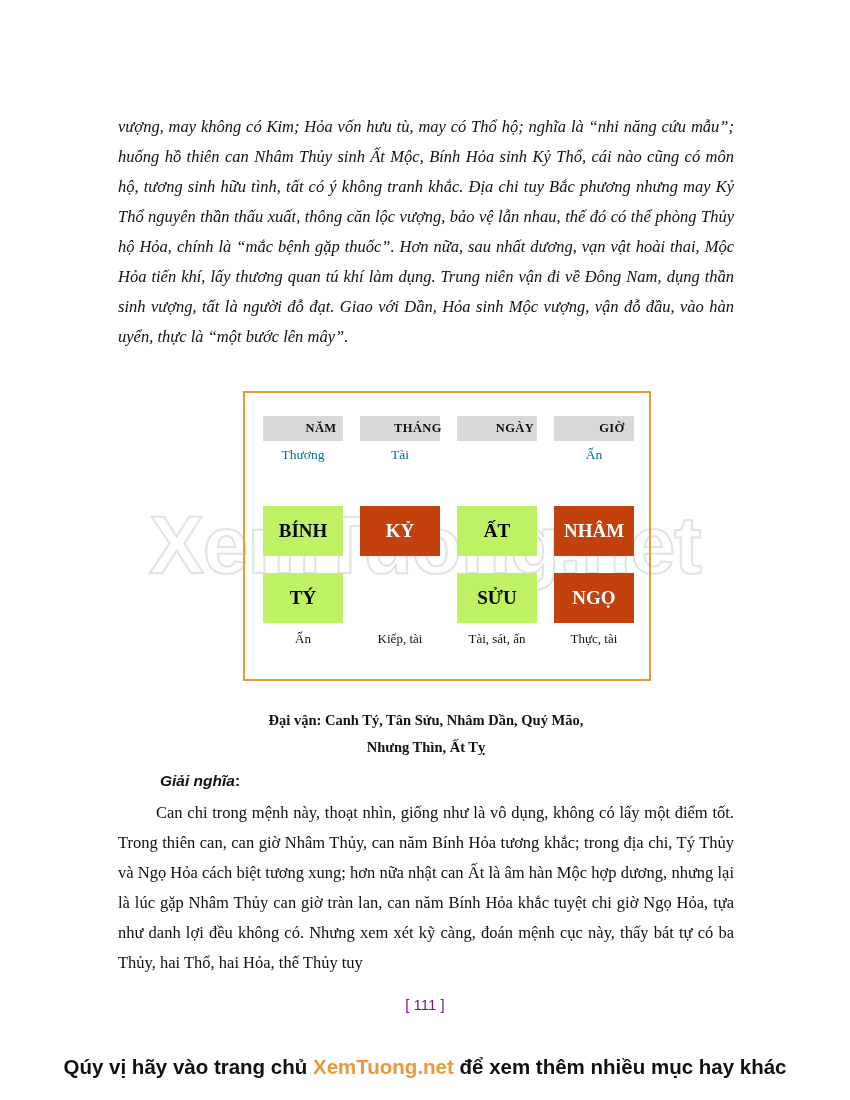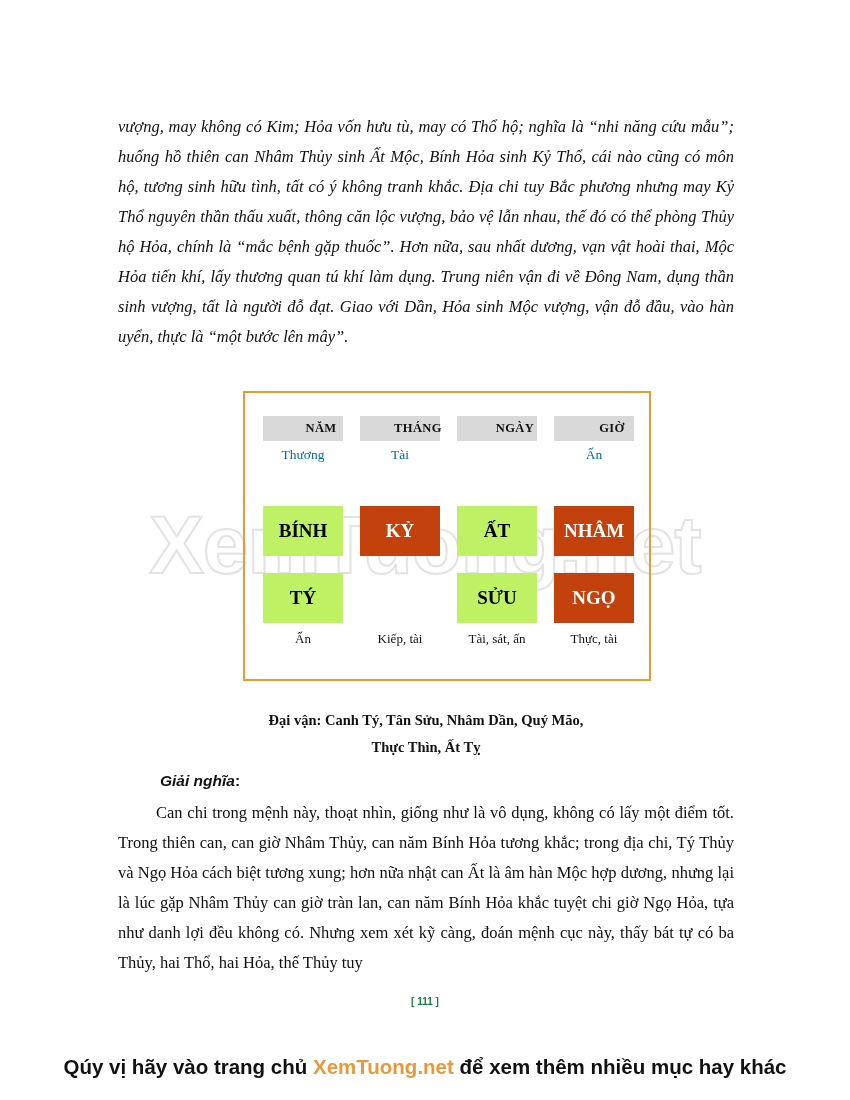--- a/index.html
+++ b/index.html
@@ -178,24 +178,23 @@
     text-indent: 38px;
   }
 
   
   .page-number {
     position: absolute;
     left: 0;
     top: 996px;
     width: 850px;
     text-align: center;
-    font-size: 10px;
-    font-family: "Liberation Sans", sans-serif;
-    color: #15803d;
-    font-weight: bold;
+    font-size: 15px;
+    font-family: "Liberation Sans", sans-serif;
+    color: #701a75;
   }
 
   
   .footer {
     position: absolute;
     left: 0;
     top: 1055px;
     width: 850px;
     text-align: center;
     font-family: "Liberation Sans", sans-serif;
@@ -245,21 +244,21 @@
         <div class="sub-top">Ấn</div>
         <div class="cell stem black">NHÂM</div>
         <div class="cell branch black">NGỌ</div>
         <div class="sub-bottom">Thực, tài</div>
       </div>
 
     </div>
   </div>
 
   <div class="caption l1">Đại vận: Canh Tý, Tân Sửu, Nhâm Dần, Quý Mão,</div>
-  <div class="caption l2">Thực Thìn, Ất Tỵ</div>
+  <div class="caption l2">Nhưng Thìn, Ất Tỵ</div>
 
   <div class="section-head">
     <span>Giải nghĩa</span><span class="colon">:</span>
   </div>
 
   <div class="para bottom">Can chi trong mệnh này, thoạt nhìn, giống như là vô dụng, không có lấy một điểm tốt. Trong thiên can, can giờ Nhâm Thủy, can năm Bính Hỏa tương khắc; trong địa chi, Tý Thủy và Ngọ Hỏa cách biệt tương xung; hơn nữa nhật can Ất là âm hàn Mộc hợp dương, nhưng lại là lúc gặp Nhâm Thủy can giờ tràn lan, can năm Bính Hỏa khắc tuyệt chi giờ Ngọ Hỏa, tựa như danh lợi đều không có. Nhưng xem xét kỹ càng, đoán mệnh cục này, thấy bát tự có ba Thủy, hai Thổ, hai Hỏa, thế Thủy tuy</div>
 
   <div class="page-number">[ 111 ]</div>
 
   <div class="footer">

